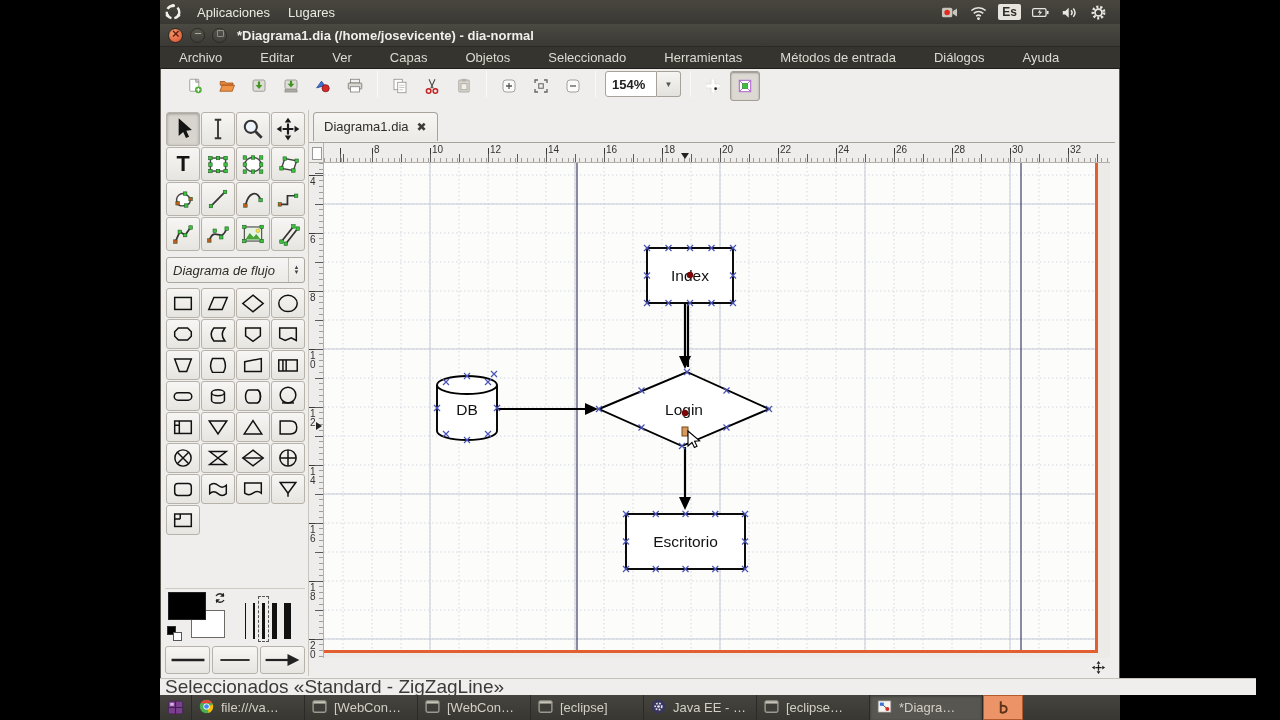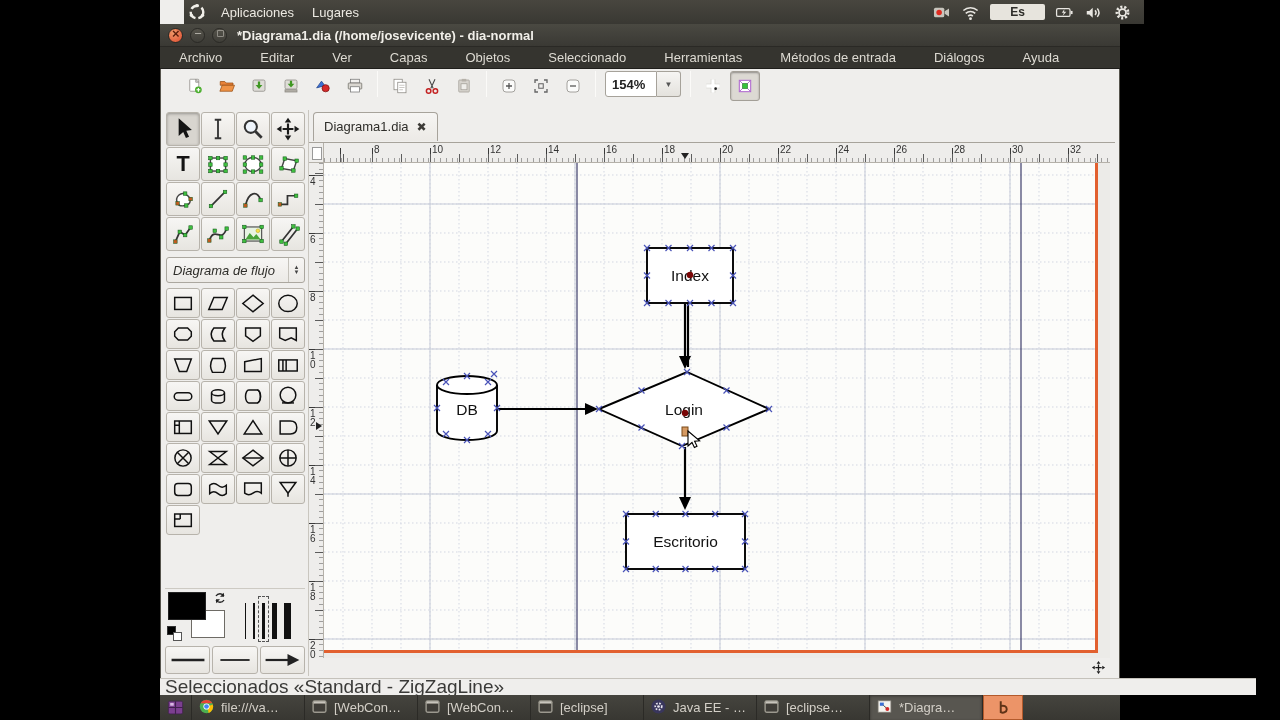--- a/index.html
+++ b/index.html
@@ -1,26 +1,26 @@
 <!DOCTYPE html>
 <html><head>
 <meta charset="utf-8">
 <style>
   html,body{margin:0;padding:0;background:#000;}
   *{box-sizing:border-box;font-family:"Liberation Sans","DejaVu Sans",sans-serif;}
   .screen{position:relative;width:1280px;height:720px;background:#000;overflow:hidden;}
   .content{position:absolute;left:160px;top:0;width:960px;height:720px;background:#efeeec;}
 
   
-  .top-panel{position:absolute;left:0;top:0;width:960px;height:24px;background:linear-gradient(#48463f,#393833);color:#e7e4dd;display:flex;align-items:center;margin-left:24px;}
+  .top-panel{position:absolute;left:0;top:0;width:960px;height:24px;background:linear-gradient(#48463f,#393833);color:#e7e4dd;display:flex;align-items:center;}
   .tp-logo{width:18px;height:18px;margin:0 6px 0 4px;}
   .tp-menu-item{padding:0 9px;font-size:13px;color:#ece9e2;}
   .tray{margin-left:auto;display:flex;align-items:center;gap:10px;padding-right:12px;}
   .tray .ticon{width:19px;height:19px;display:inline-block;}
-  .kbd-layout{background:#e7e4dd;color:#2e2d29;font-size:12px;font-weight:bold;padding:1px 20px;border-radius:2px;line-height:14px;}
+  .kbd-layout{background:#e7e4dd;color:#2e2d29;font-size:12px;font-weight:bold;padding:1px 4px;border-radius:2px;line-height:14px;}
 
   
   .titlebar{position:absolute;left:0;top:24px;width:960px;height:23px;background:linear-gradient(#4a4942,#3a3934);display:flex;align-items:center;border-bottom:1px solid #2a2925;}
   .winbtns{display:flex;gap:7px;padding:0 10px 0 8px;}
   .wbtn{width:15px;height:15px;border-radius:50%;border:1px solid #2a2925;position:relative;}
   .wbtn.close{background:radial-gradient(circle at 35% 30%,#f09a6a,#df4b2f);}
   .wbtn.close::after{content:"×";position:absolute;left:3px;top:-3px;font-size:13px;color:#5a1d0c;font-weight:bold;}
   .wbtn.minimize,.wbtn.maximize{background:linear-gradient(#55534b,#3f3e38);}
   .wbtn.minimize::after{content:"–";position:absolute;left:4px;top:-3px;font-size:11px;color:#c9c6be;}
   .wbtn.maximize::after{content:"▢";position:absolute;left:3px;top:-1px;font-size:9px;color:#c9c6be;}

